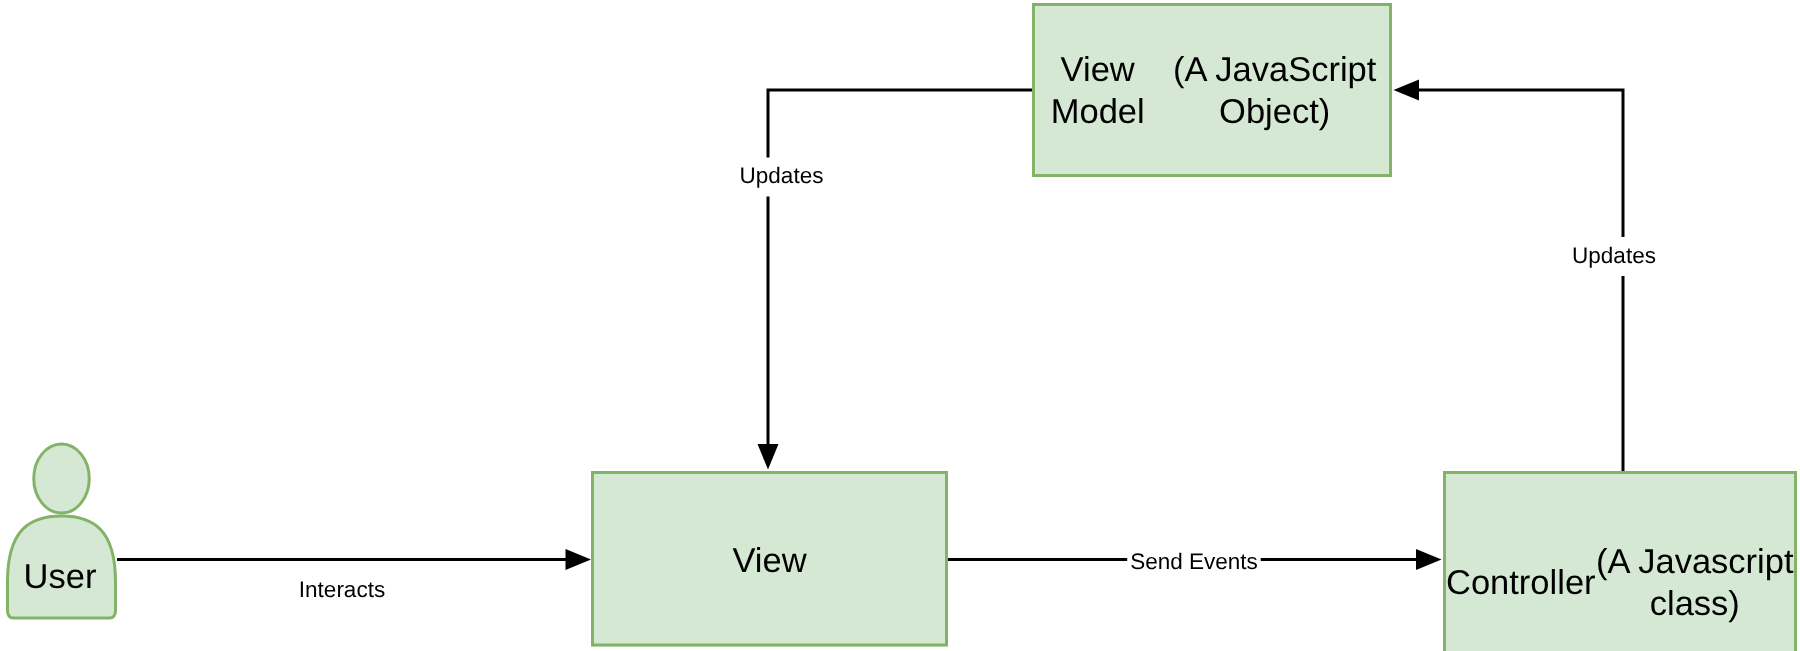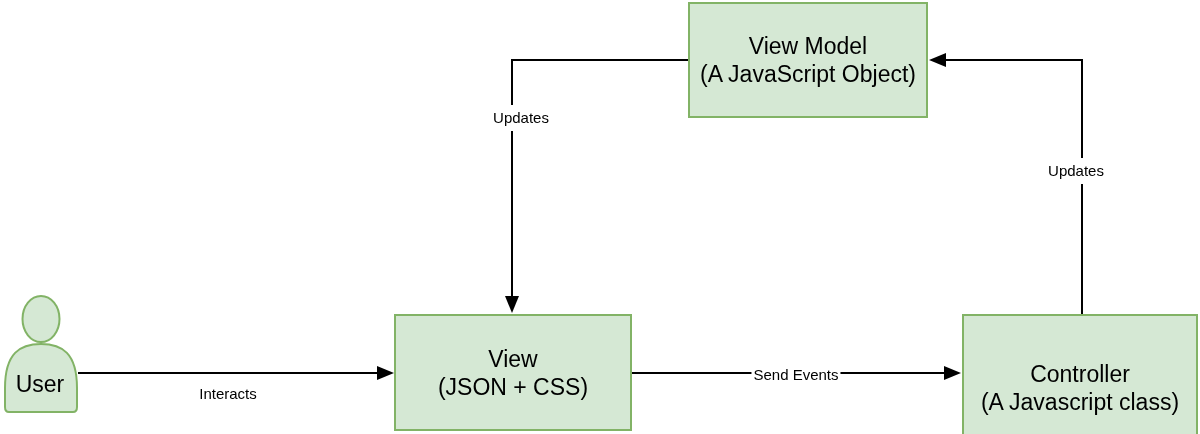--- a/index.html
+++ b/index.html
@@ -38,21 +38,20 @@
     fill: var(--node-fill, #d5e8d4);
     stroke: var(--node-border, #82b366);
     stroke-width: 2;
   }
   .node {
     position: absolute;
     box-sizing: border-box;
     background: var(--node-fill, #d5e8d4);
     border: 2px solid var(--node-border, #82b366);
     display: flex;
-    flex-direction: column;
     justify-content: center;
     align-items: center;
     text-align: center;
     font-size: 23px;
     line-height: 28px;
     color: var(--text, #000000);
   }
   .node-view-model { left: 688px; top: 2px;   width: 240px; height: 116px; }
   .node-view       { left: 394px; top: 314px; width: 238px; height: 117px; }
   .node-controller { left: 962px; top: 314px; width: 236px; height: 148px; }
@@ -107,21 +106,20 @@
     </g>
   </svg>
 
   <div class="node node-view-model">
     <div>View Model</div>
     <div>(A JavaScript Object)</div>
   </div>
 
   <div class="node node-view">
     <div>View</div>
-    <div>(JSON + CSS)</div>
   </div>
 
   <div class="node node-controller">
     <div>Controller</div>
     <div>(A Javascript class)</div>
   </div>
 
   <span id="lbl-interacts" class="edge-label">Interacts</span>
   <span id="lbl-send-events" class="edge-label">Send Events</span>
   <span id="lbl-updates-left" class="edge-label">Updates</span>

